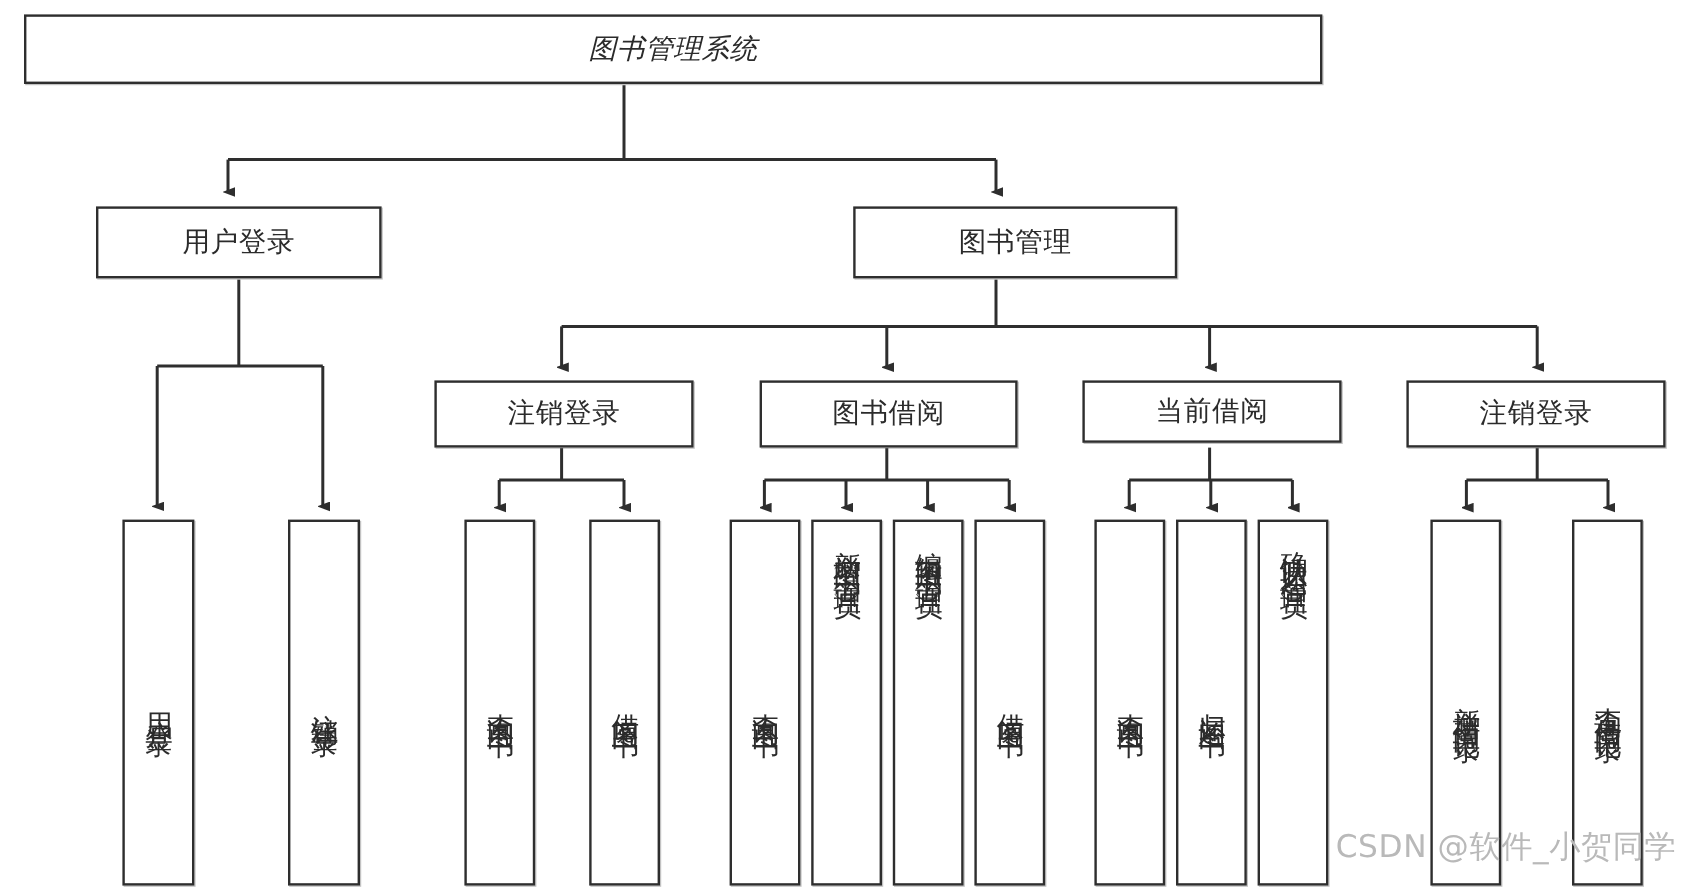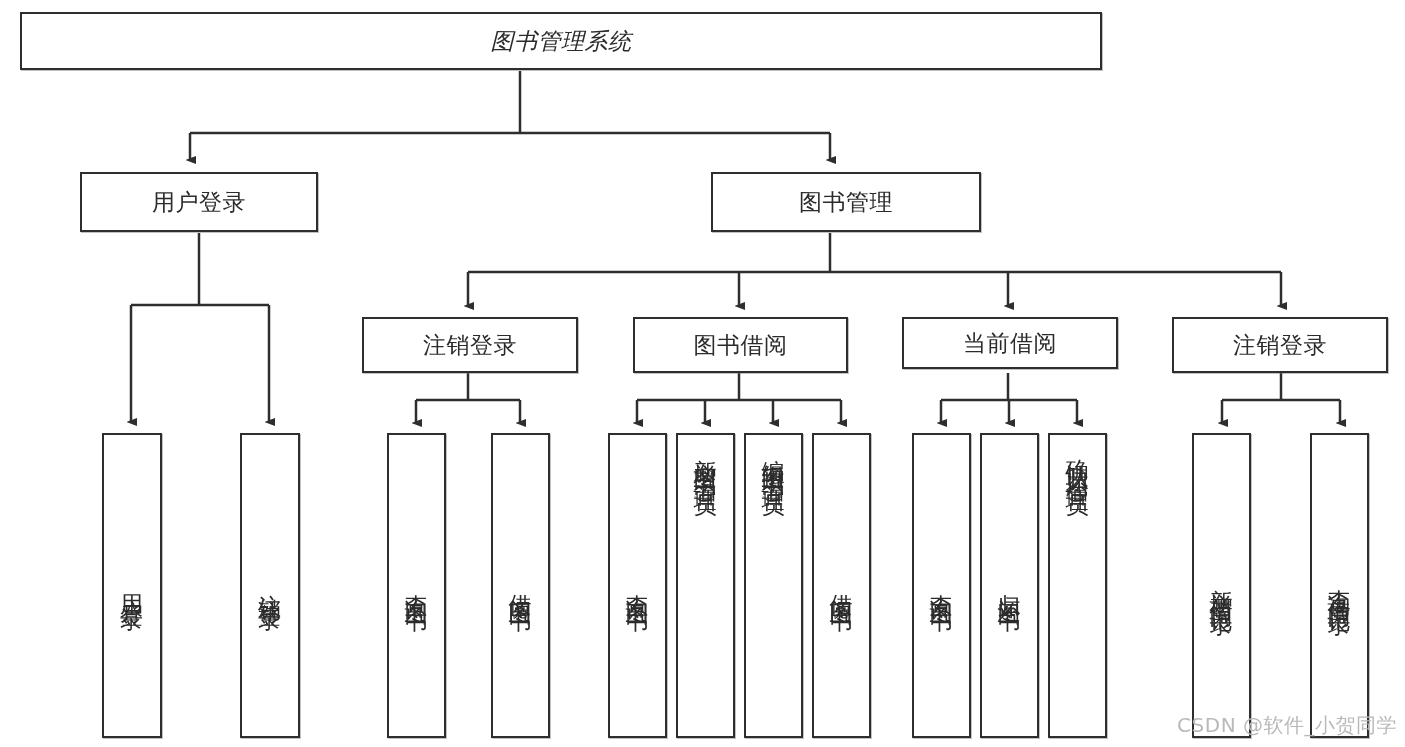--- a/index.html
+++ b/index.html
@@ -59,22 +59,22 @@
     text-align: center;
     white-space: nowrap;
   }
   .node-box.leaf.centered {
     align-items: center;
     padding-top: 0;
   }
   .watermark {
     position: absolute;
     right: 8px;
-    bottom: 8px;
-    font-size: 20px;
+    bottom: 24px;
+    font-size: 26px;
     color: #b9b9b9;
     white-space: nowrap;
     letter-spacing: 0.5px;
   }
 </style>
 </head>
 <body>
 
 <div id="diagram-root">
 

